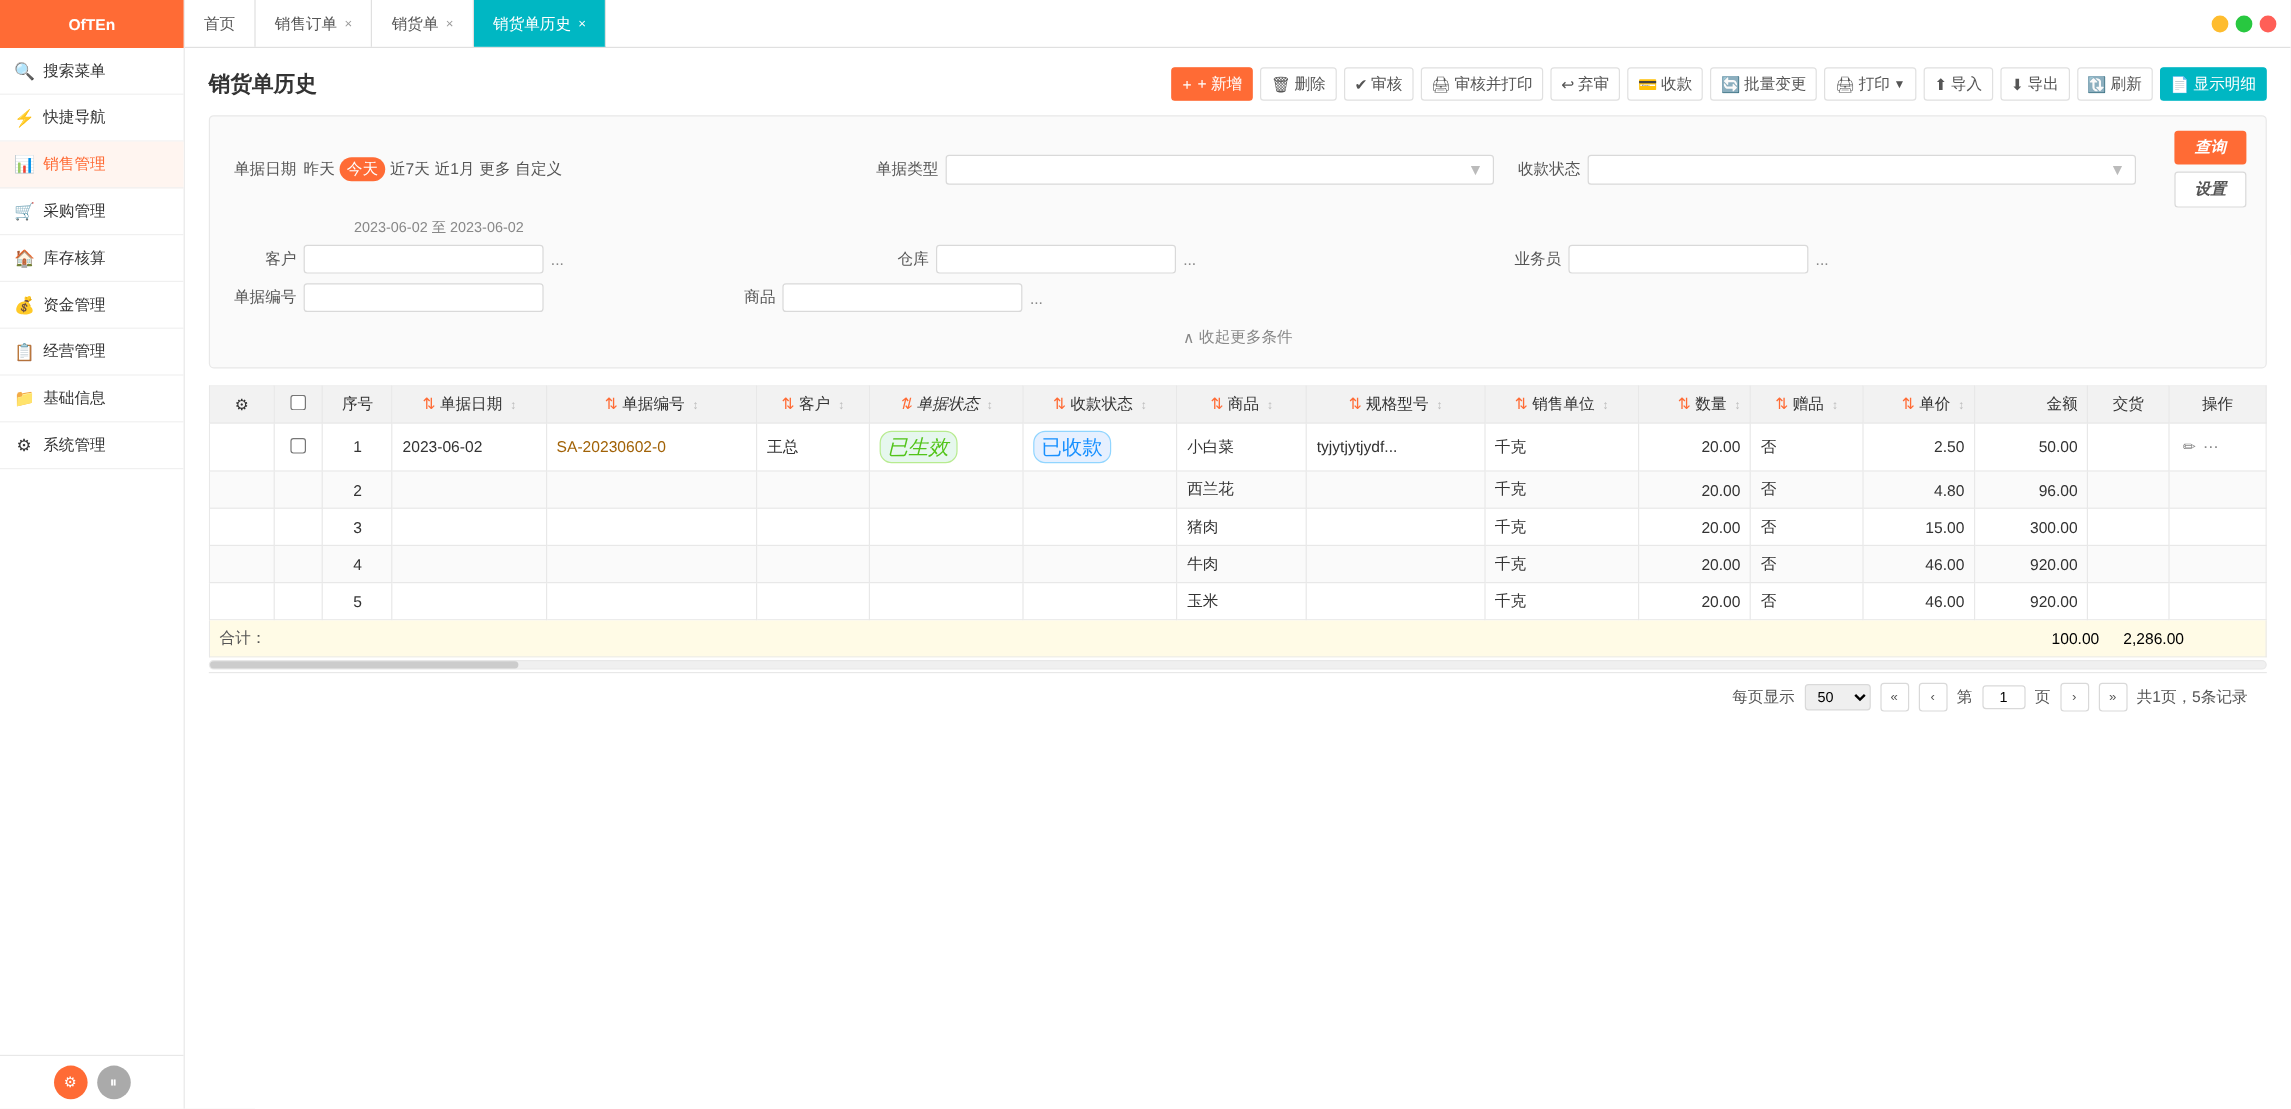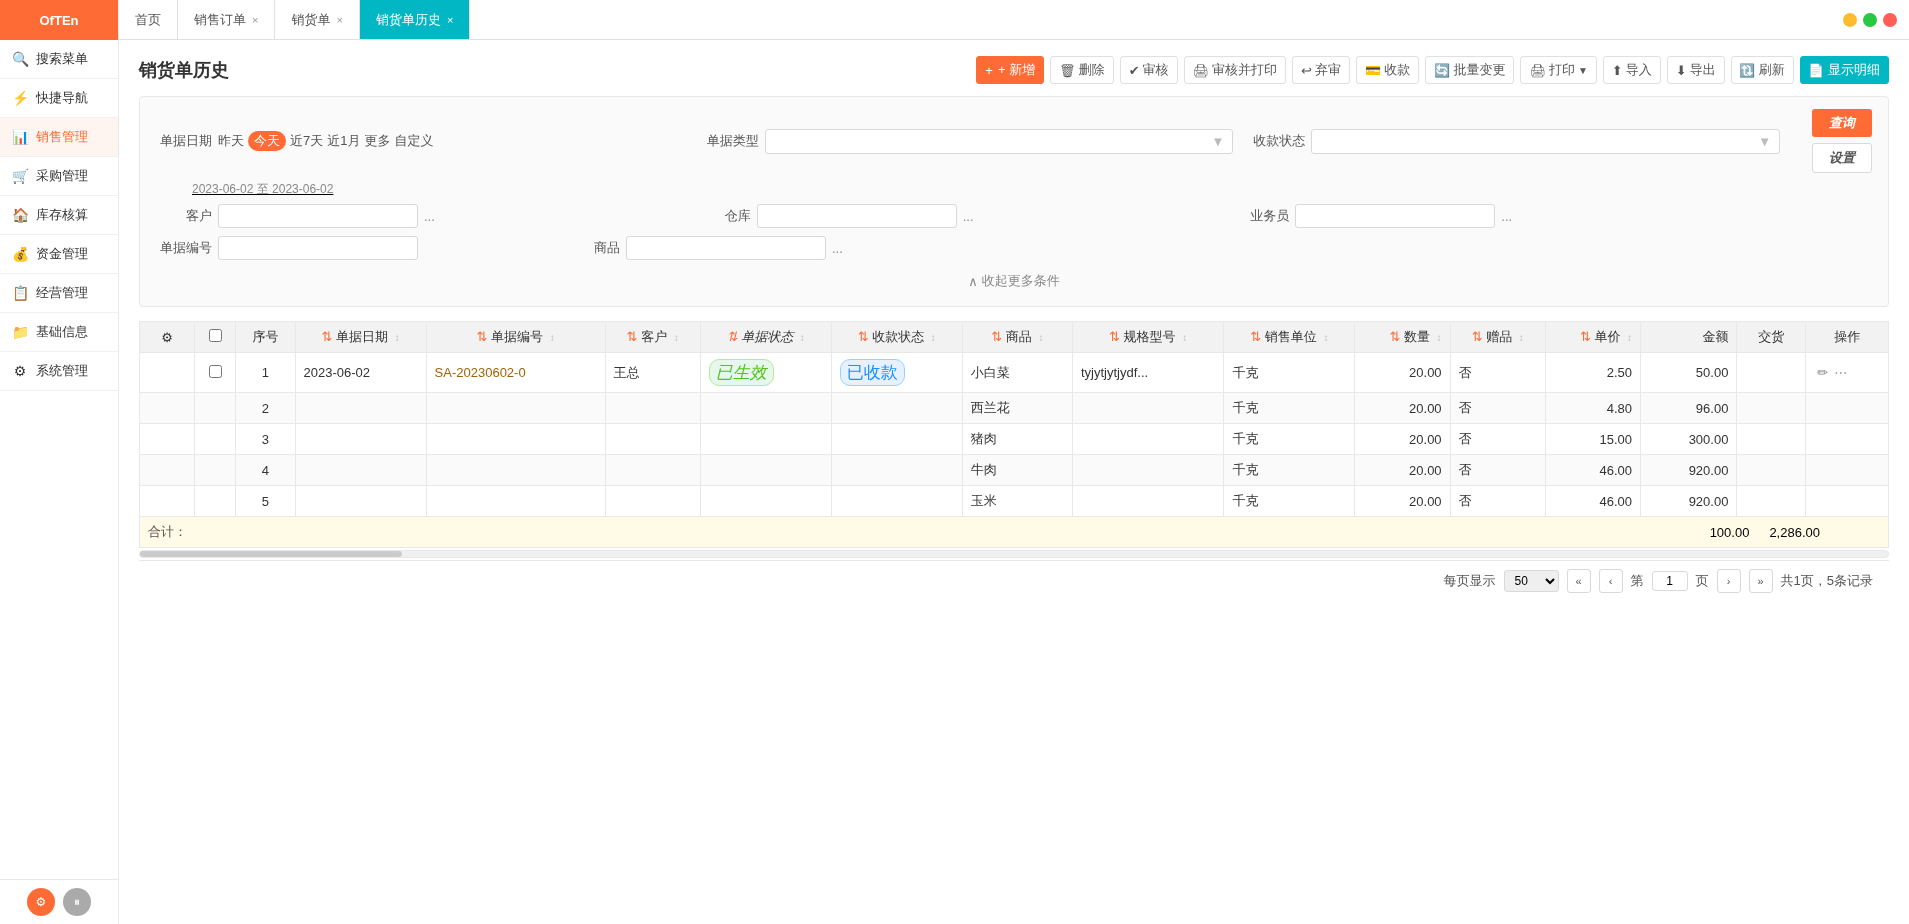--- a/index.html
+++ b/index.html
@@ -1,20 +1,20 @@
 <!DOCTYPE html>
 <html><head>
   <meta charset="utf-8">
   <style>
     * { box-sizing: border-box; margin: 0; padding: 0; font-family: 'Microsoft YaHei', Arial, sans-serif; font-size: 13px; }
     body { display: flex; height: 924px; overflow: hidden; background: #f5f5f5; }
 
     
     .sidebar {
-      width: 119px;
+      width: 154px;
       background: #fff;
       border-right: 1px solid #e8e8e8;
       display: flex;
       flex-direction: column;
       flex-shrink: 0;
     }
     .sidebar-logo {
       height: 40px;
       background: #ff6b35;
       display: flex;
@@ -481,21 +481,21 @@
             <span></span>
             <span style="color:#bbb;">▼</span>
           </div>
         </div>
         <div class="query-buttons">
           <button class="query-btn search">查询</button>
           <button class="query-btn settings">设置</button>
         </div>
       </div>
 
-      <div style="margin-left:36px; margin-bottom:6px;text-decoration:underline;">
+      <div style="margin-left:104px; margin-bottom:6px;">
         <span class="date-range">2023-06-02 至 2023-06-02</span>
       </div>
 
       <div class="filter-row">
         <div class="filter-group">
           <span class="filter-label">客户</span>
           <input class="filter-input" placeholder="" style="max-width: 200px;">
           <span class="filter-ellipsis">...</span>
         </div>
         <div class="filter-group">

